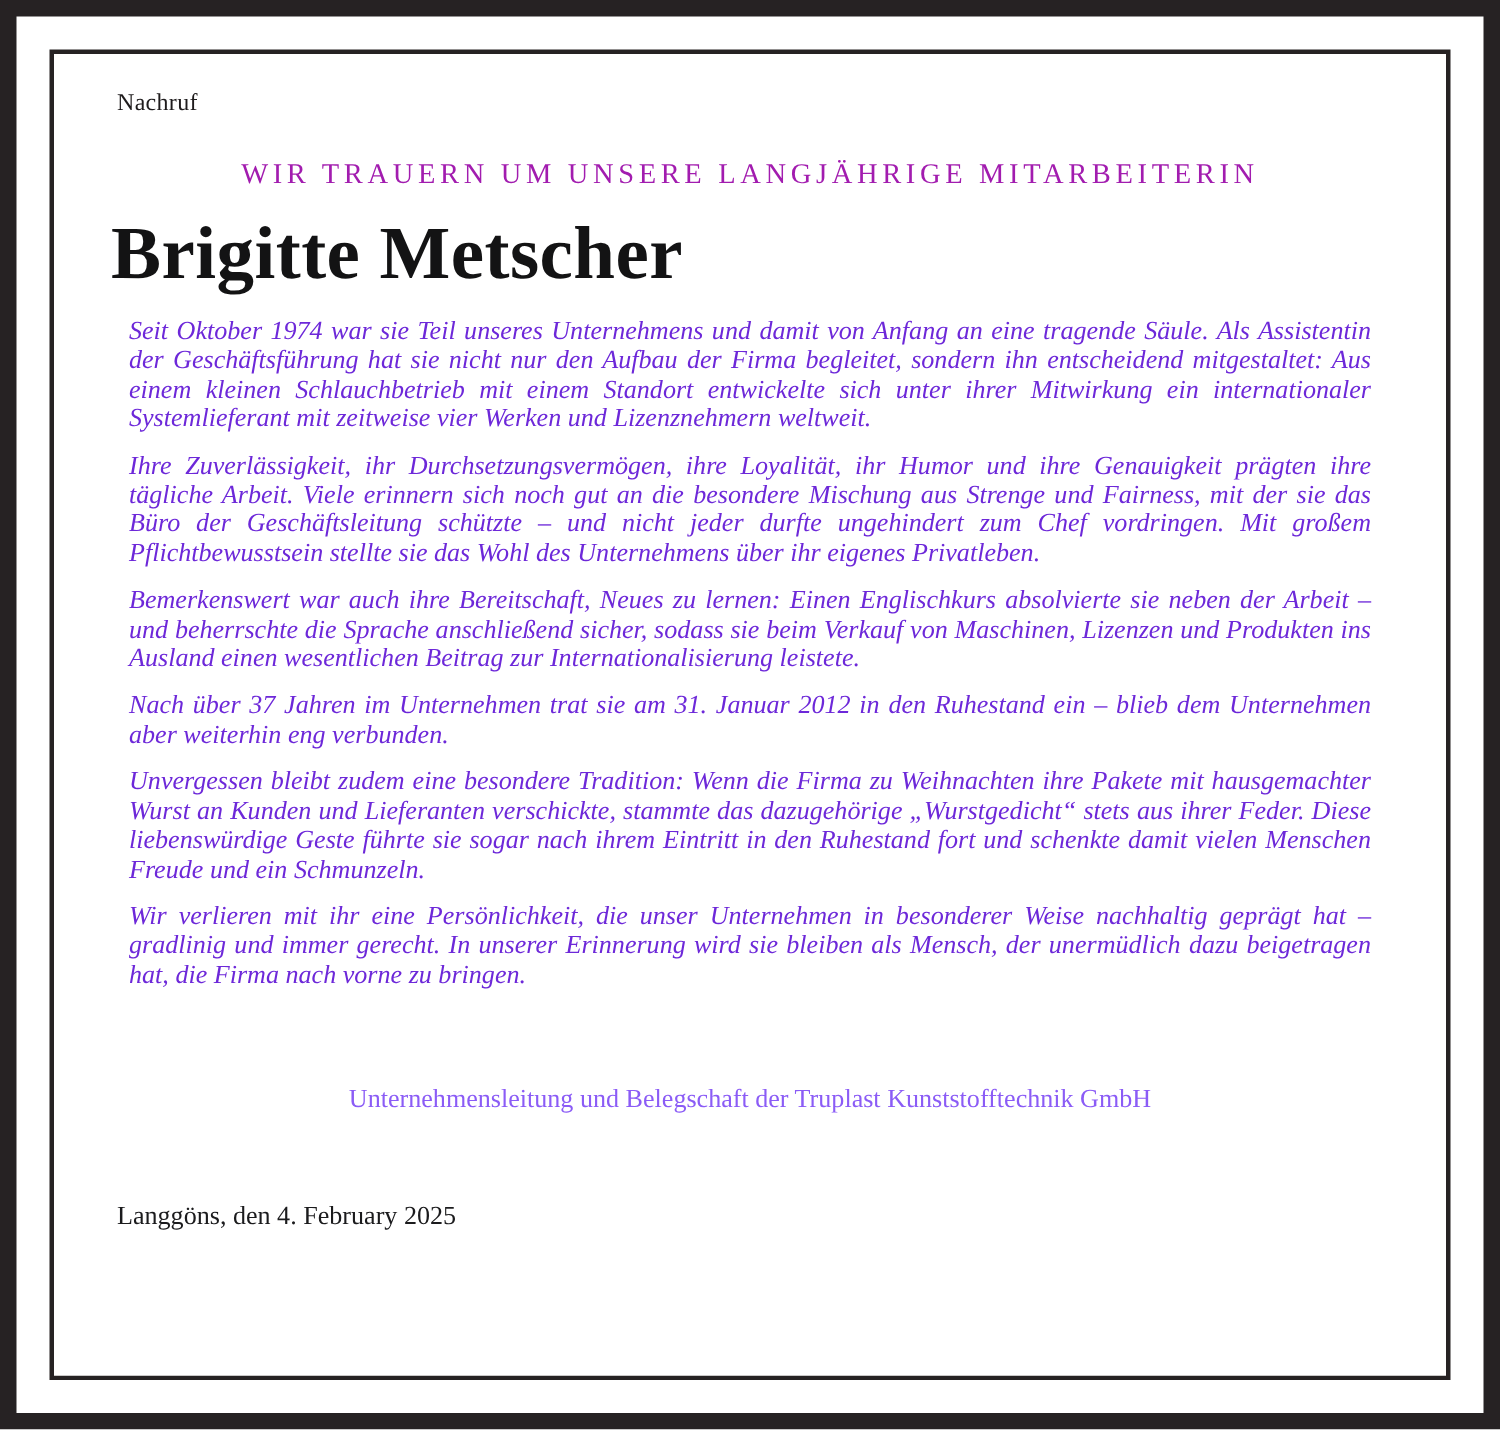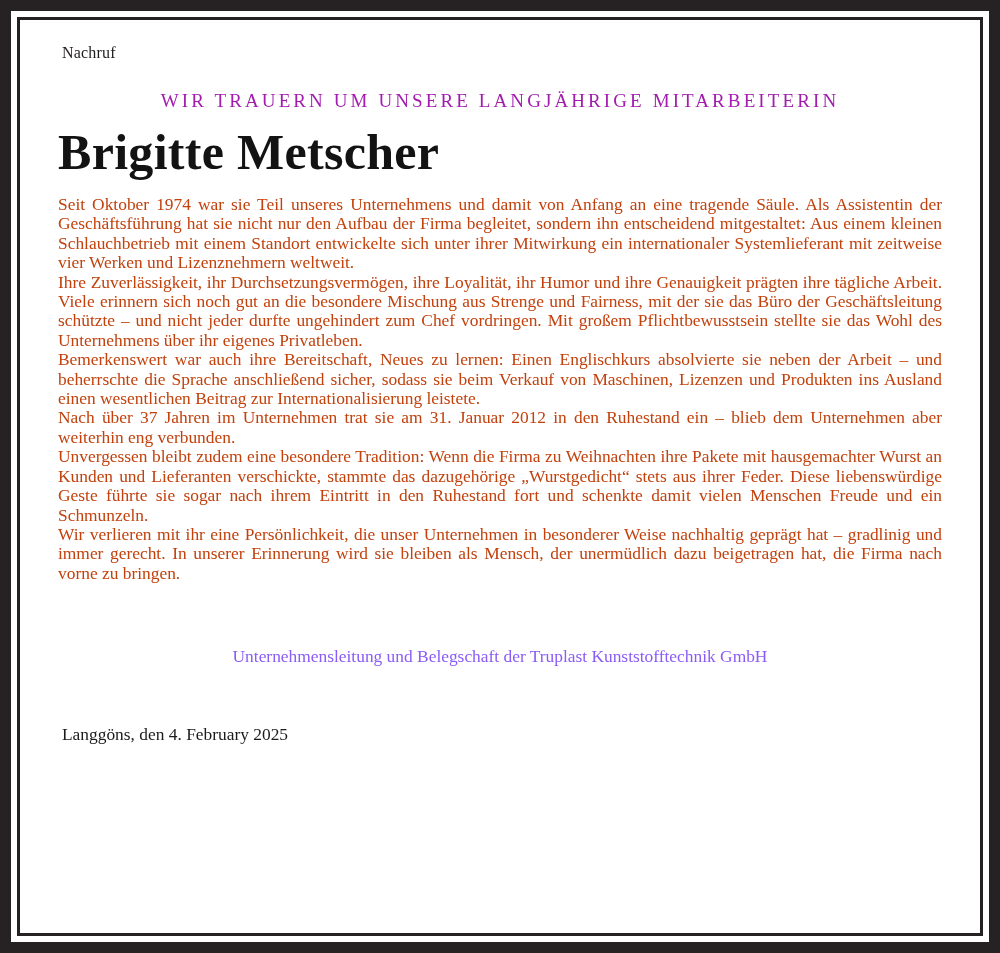--- a/index.html
+++ b/index.html
@@ -22,21 +22,21 @@
     width: 1000px;
     height: 953px;
     background: #262223;
     padding: 11px;
   }
   .frame-gap {
     box-sizing: border-box;
     width: 100%;
     height: 100%;
     background: #ffffff;
-    padding: 6px;
+    padding: 22px;
   }
   .frame-rule {
     box-sizing: border-box;
     width: 100%;
     height: 100%;
     border: 3px solid #262223;
     background: #ffffff;
   }
 
   .sheet {
@@ -75,27 +75,28 @@
     letter-spacing: 0.3px;
     color: #131314;
     margin: 0 0 14px 0;
   }
 
   
   .body-copy {
     margin: 0;
   }
   .body-copy p {
-    margin: 0;
+    margin: 12px;
     font-size: 17.4px;
     line-height: 19.4px;
     text-align: justify;
     text-justify: inter-word;
-    color: #c2410c;
+    color: #6d28d9;
     hyphens: manual;
+    font-style: italic;
   }
 
   
   .signature {
     text-align: center;
     font-size: 17.4px;
     line-height: 22px;
     color: #8b5cf6;
     margin: 62px 0 0 0;
   }

